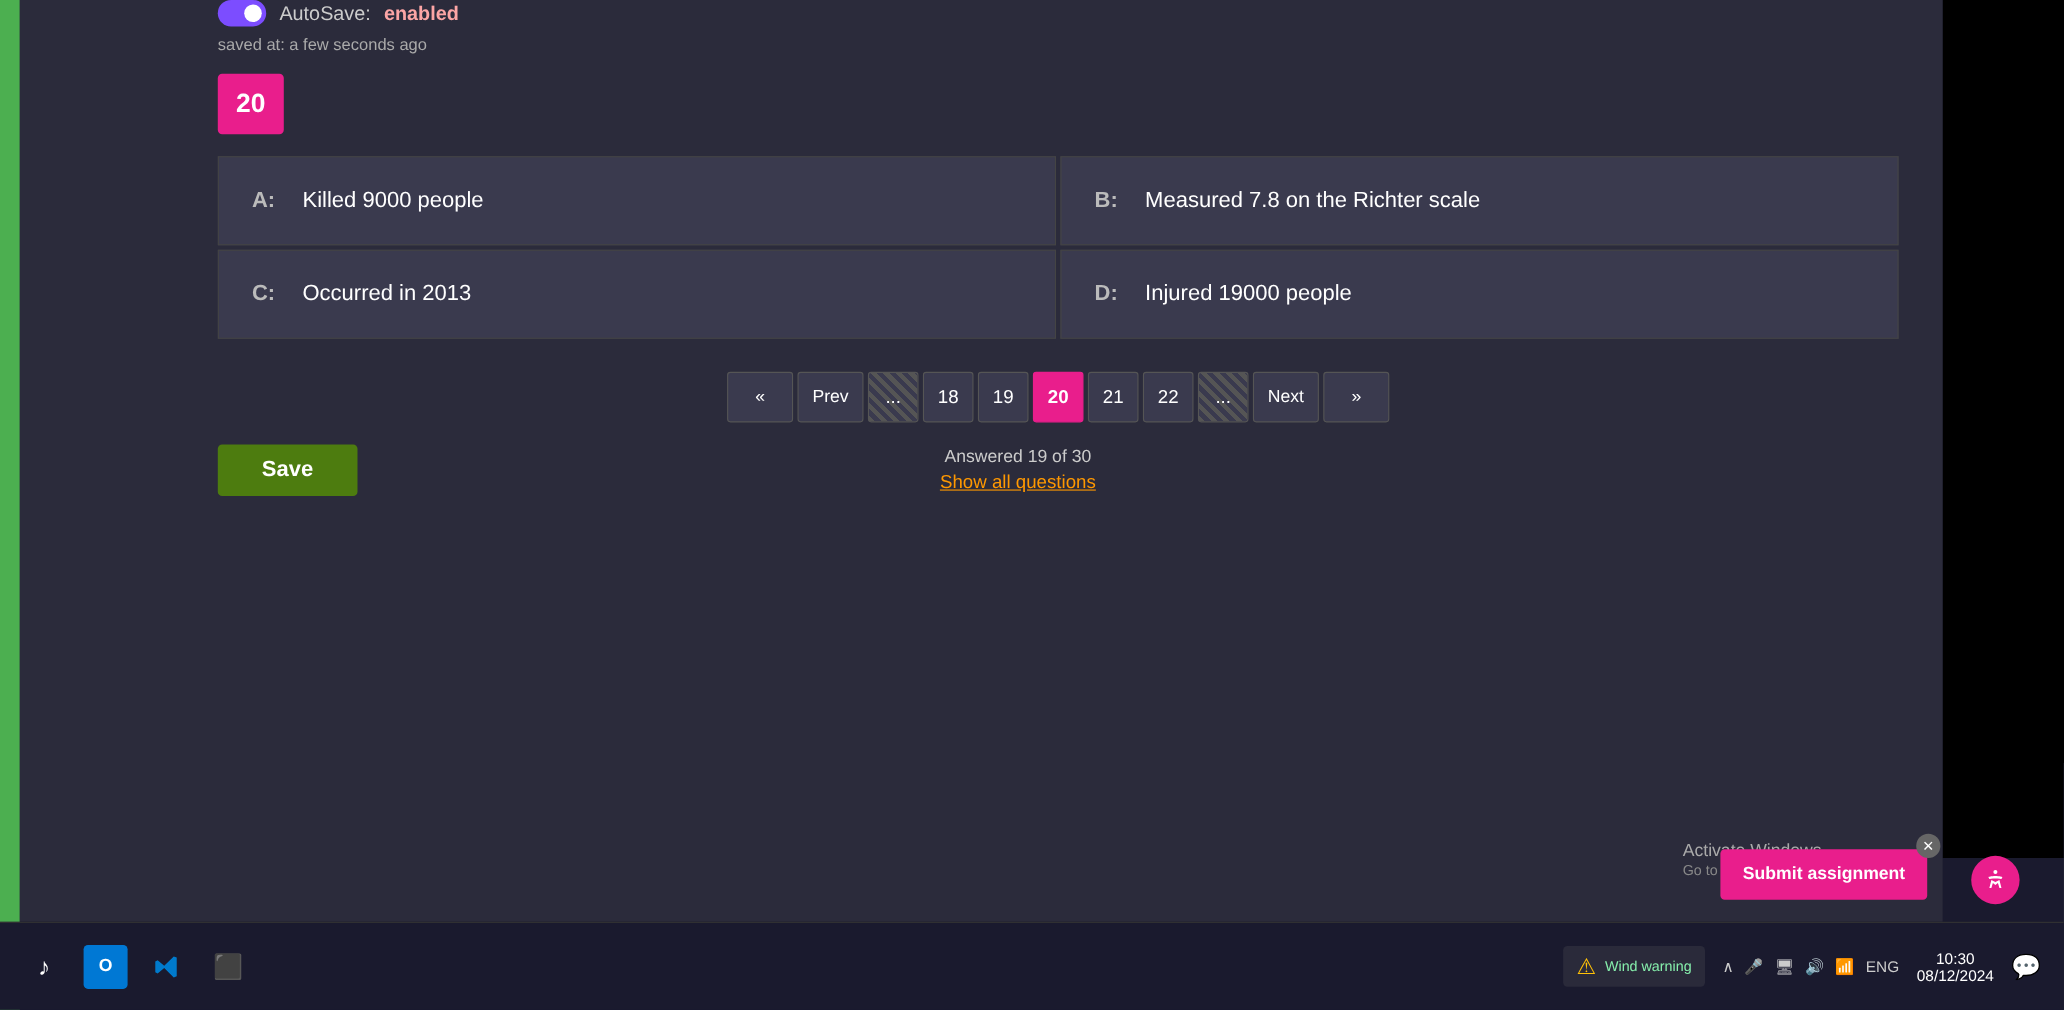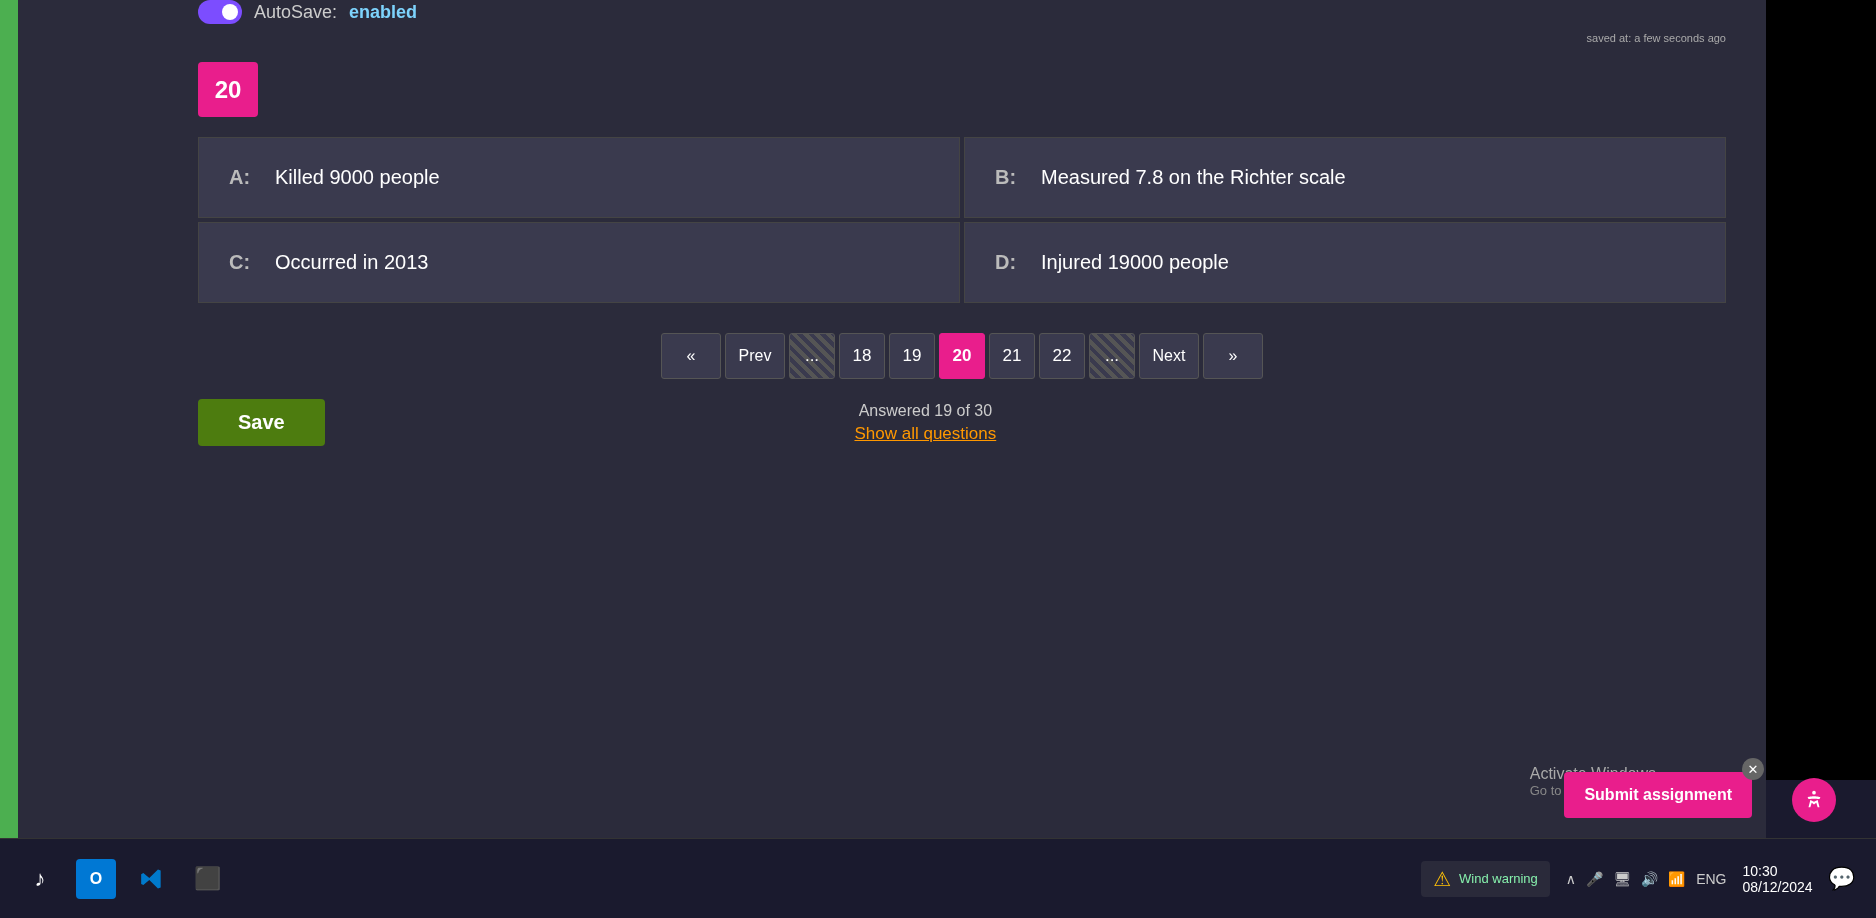--- a/index.html
+++ b/index.html
@@ -78,27 +78,27 @@
       background: #fff;
       border-radius: 50%;
     }
 
     .autosave-label {
       font-size: 18px;
       color: #ccc;
     }
     .autosave-status {
       font-size: 18px;
-      color: #7dd3fc;
+      color: #fca5a5;
       font-weight: bold;
     }
 
     .saved-at {
-      text-align: right;
-      font-size: 11px;
+      text-align: left;
+      font-size: 15px;
       color: #aaa;
       margin-bottom: 18px;
     }
 
     
     .question-header {
       display: flex;
       align-items: center;
       gap: 20px;
       margin-bottom: 20px;
@@ -365,21 +365,21 @@
 
     .system-icons {
       display: flex;
       align-items: center;
       gap: 10px;
       color: #ccc;
       font-size: 14px;
     }
 
     .clock {
-      text-align: left;
+      text-align: center;
       color: #fff;
       font-size: 14px;
     }
 
     .taskbar-chat-icon {
       color: #4fc3f7;
       font-size: 22px;
     }
   </style>
 </head>

